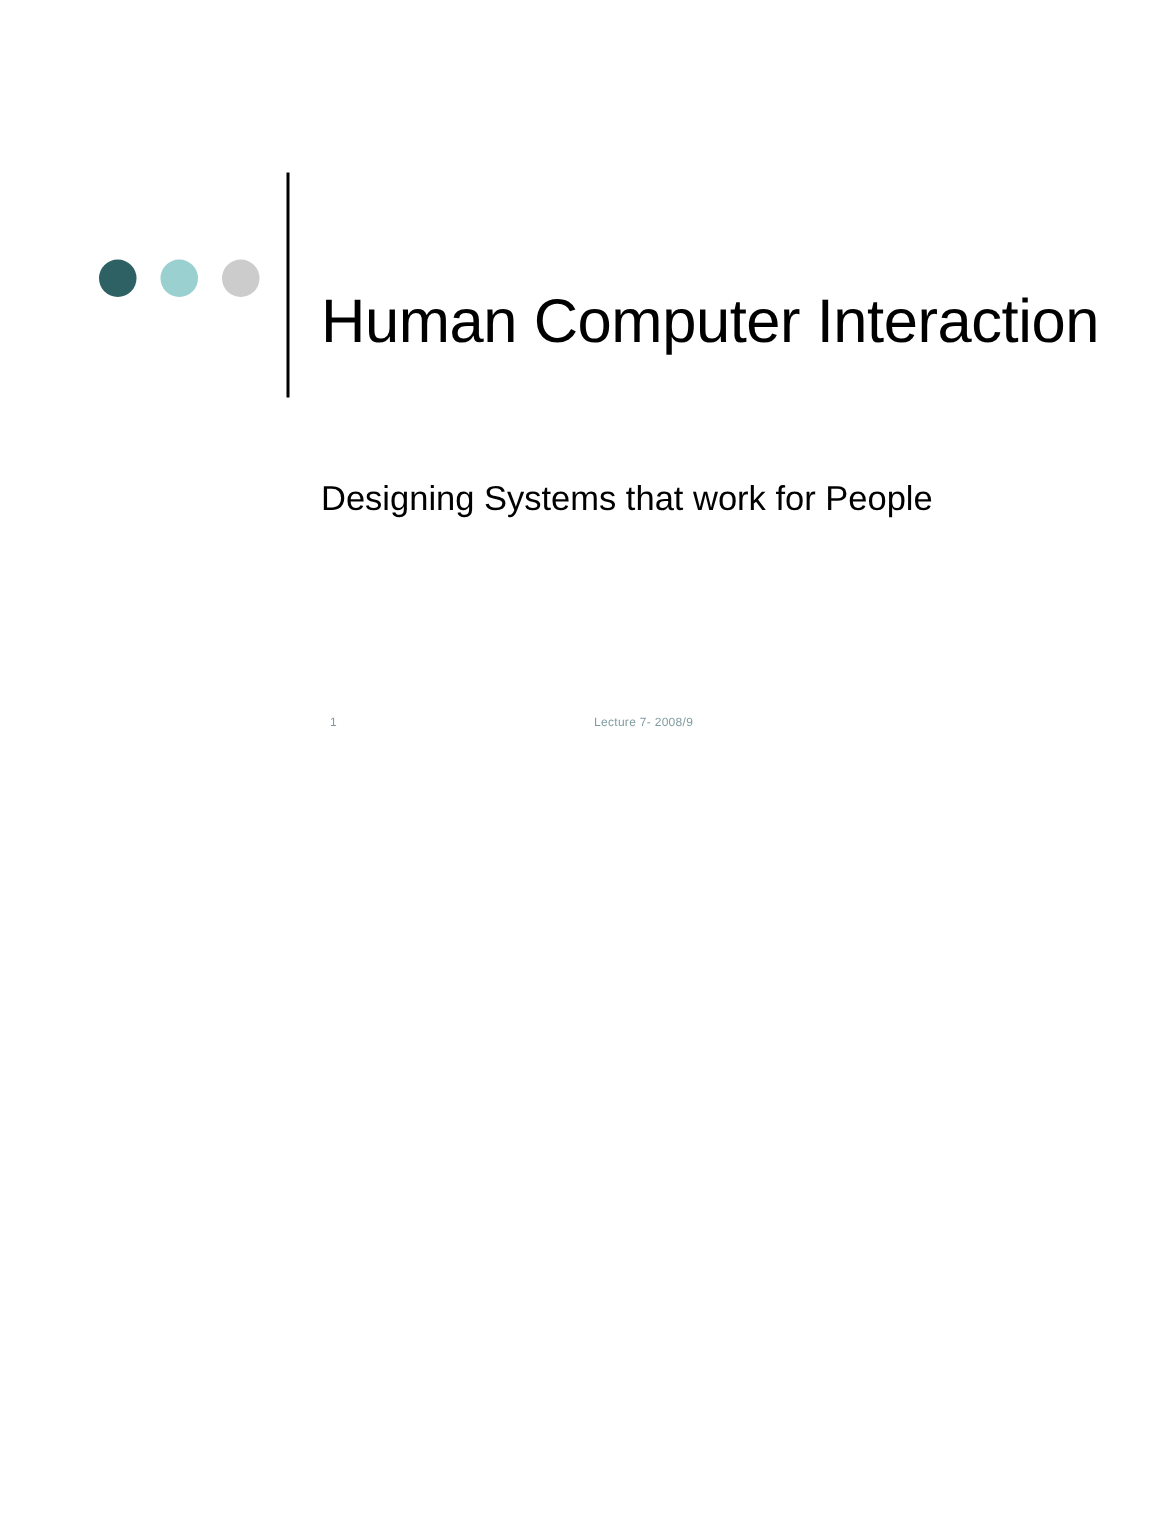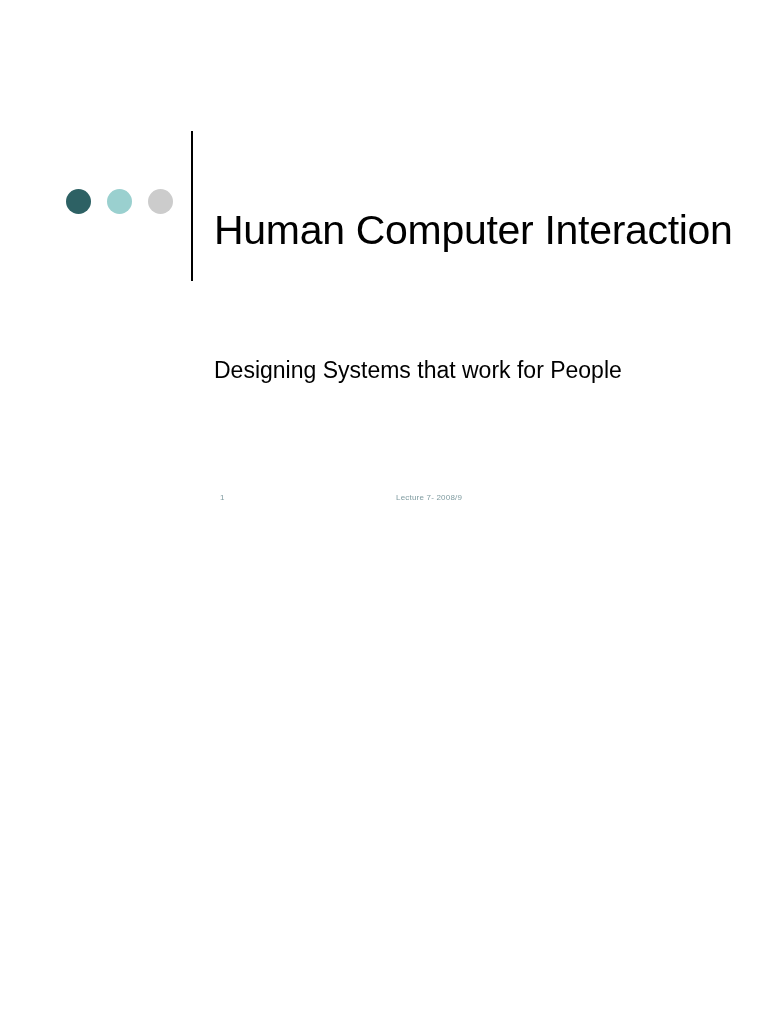--- a/index.html
+++ b/index.html
@@ -14,21 +14,20 @@
     overflow: hidden;
     font-family: "Liberation Sans", sans-serif;
     color: #000000;
     -webkit-font-smoothing: antialiased;
   }
 
   .page {
     position: absolute;
     inset: 0;
     background: #ffffff;
-    margin-top: 16px;
   }
 
   .slide {
     position: absolute;
     left: 0;
     width: 768px;
   }
 
   
   #slide-1 { top: 0; height: 510px; }
@@ -65,21 +64,21 @@
     font-size: 41px;
     line-height: 60px;
   }
 
   .slide-subtitle {
     position: absolute;
     font-weight: 400;
   }
   #slide-1 .slide-subtitle {
     left: 214px;
-    top: 315px;
+    top: 293px;
     width: 430px;
     font-size: 23px;
     line-height: 33px;
   }
 
   .slide-footer {
     position: absolute;
     font-size: 8px;
     color: #7f9ba0;
     letter-spacing: 0.2px;

